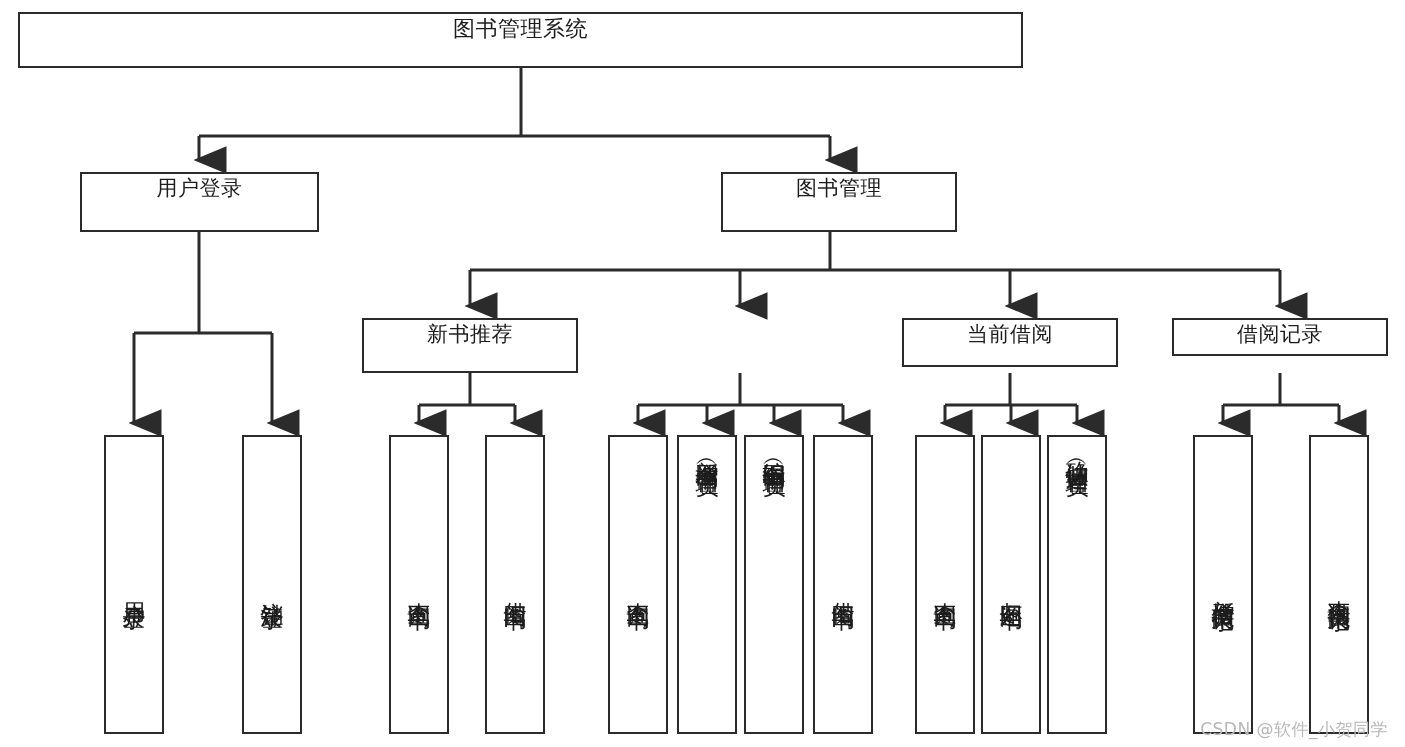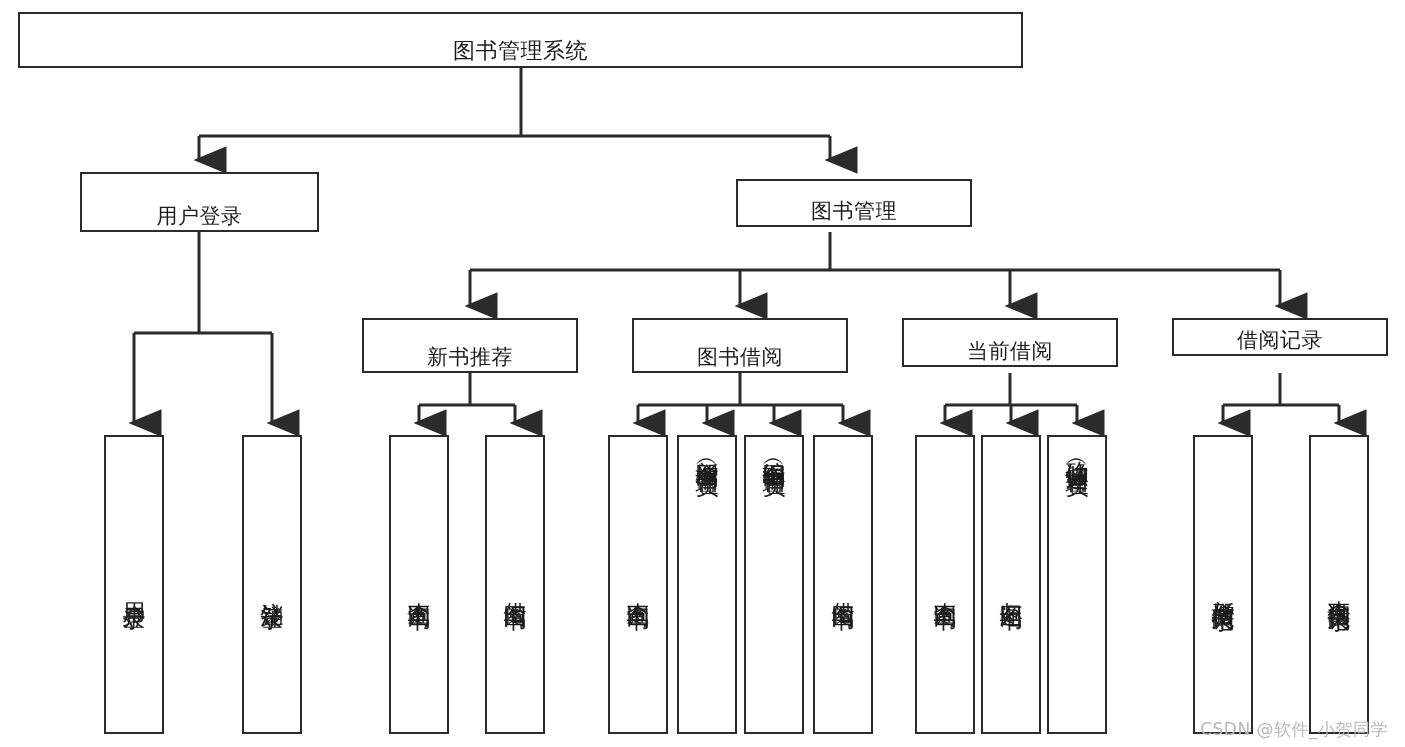--- a/index.html
+++ b/index.html
@@ -26,21 +26,21 @@
     width: 1405px;
     height: 747px;
     pointer-events: none;
   }
   .node {
     position: absolute;
     box-sizing: border-box;
     background: #ffffff;
     border: 2px solid #2b2b2b;
     display: flex;
-    align-items: flex-end;
+    align-items: flex-start;
     justify-content: center;
     color: #1c1c1c;
   }
   .node-h {
     font-size: 21px;
     letter-spacing: 0.5px;
     white-space: nowrap;
   }
   .node.root { font-size: 22px; }
   .node-v {
@@ -126,29 +126,26 @@
     </g>
   </svg>
 
   <div class="node node-h root" style="left:18px; top:12px; width:1005px; height:56px;">
     <span>图书管理系统</span>
   </div>
 
   <div class="node node-h" style="left:80px; top:172px; width:239px; height:60px;">
     <span>用户登录</span>
   </div>
-  <div class="node node-h" style="left:736px; top:172px; width:236px; height:48px;margin-top:7px;">
+  <div class="node node-h" style="left:721px; top:172px; width:236px; height:60px;">
     <span>图书管理</span>
   </div>
 
   <div class="node node-h" style="left:362px; top:318px; width:216px; height:55px;">
     <span>新书推荐</span>
-  </div>
-  <div class="node node-h" style="left:632px; top:318px; width:216px; height:55px;">
-    <span>图书借阅</span>
   </div>
   <div class="node node-h" style="left:902px; top:318px; width:216px; height:49px;">
     <span>当前借阅</span>
   </div>
   <div class="node node-h" style="left:1172px; top:318px; width:216px; height:38px;">
     <span>借阅记录</span>
   </div>
 
   <div class="node node-v" style="left:104px; top:435px; width:60px; height:299px;">
     <span class="vtext centered">用户登录</span>

